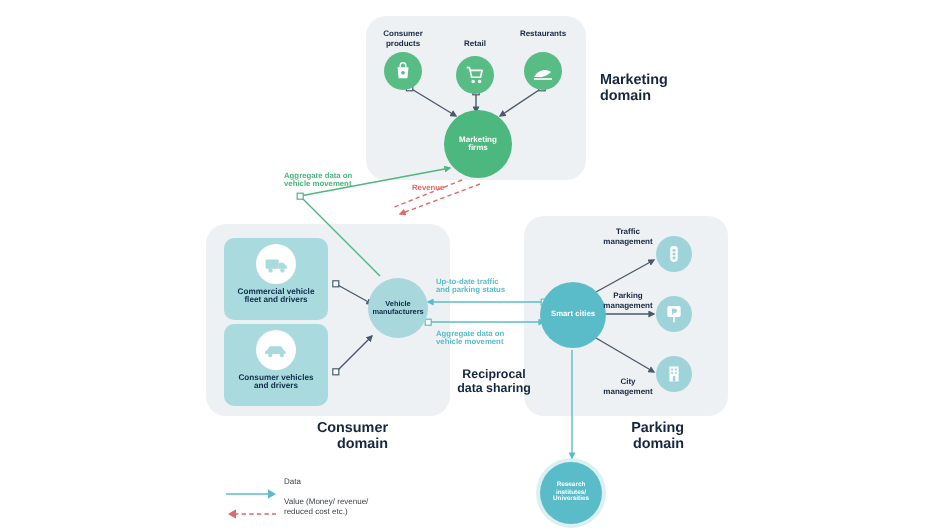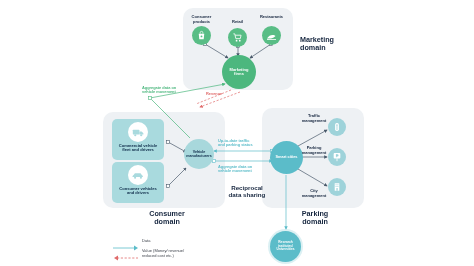--- a/index.html
+++ b/index.html
@@ -14,21 +14,21 @@
   .panel{
     position:absolute;
     background:#eef1f4;
     border-radius:10px;
   }
   .lbl{position:absolute;white-space:pre-line;}
   .domain-label{
     color:#16263f;
     font-weight:bold;
     font-size:7.2px;
-    text-align:center;
+    text-align:right;
     line-height:1.15;
   }
   .flow-label{
     color:#4cb77e;
     font-size:3.9px;
     line-height:1.15;
     font-weight:bold;
   }
   .flow-label.teal{color:#5bbcc9;}
   .flow-label.red{color:#e06a6a;}

